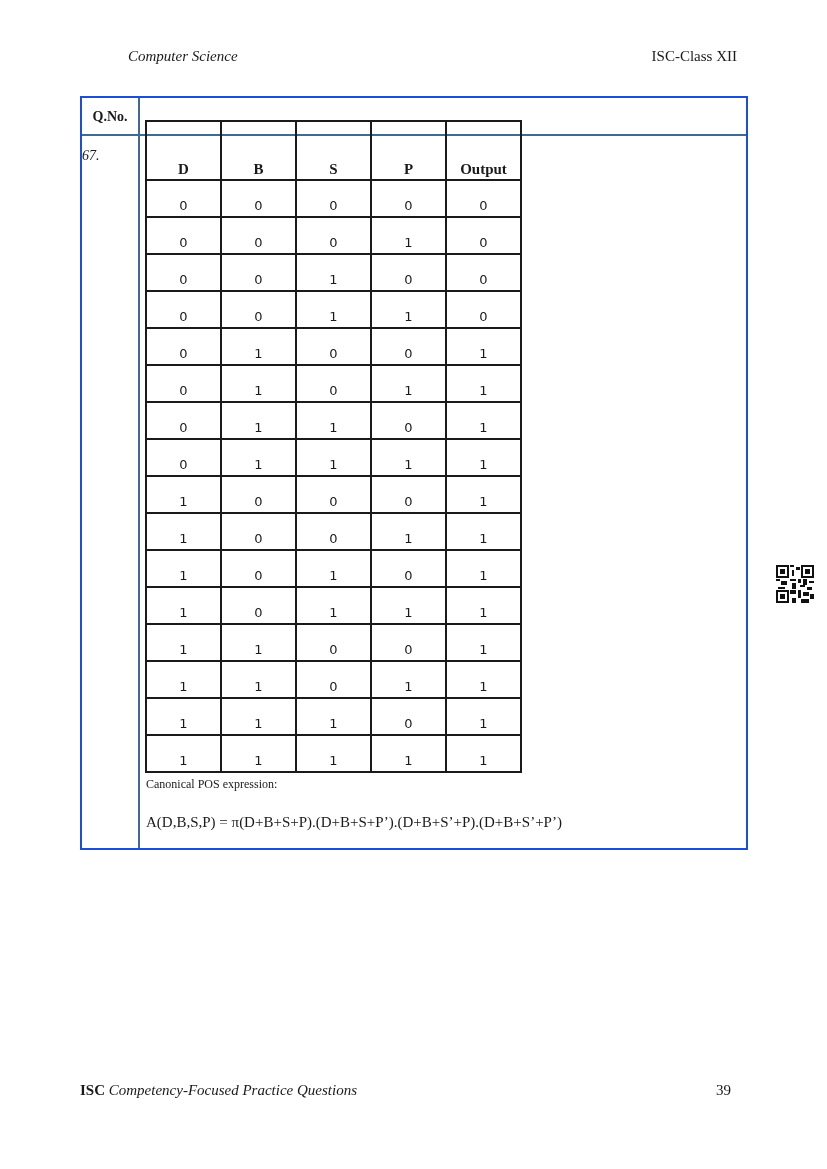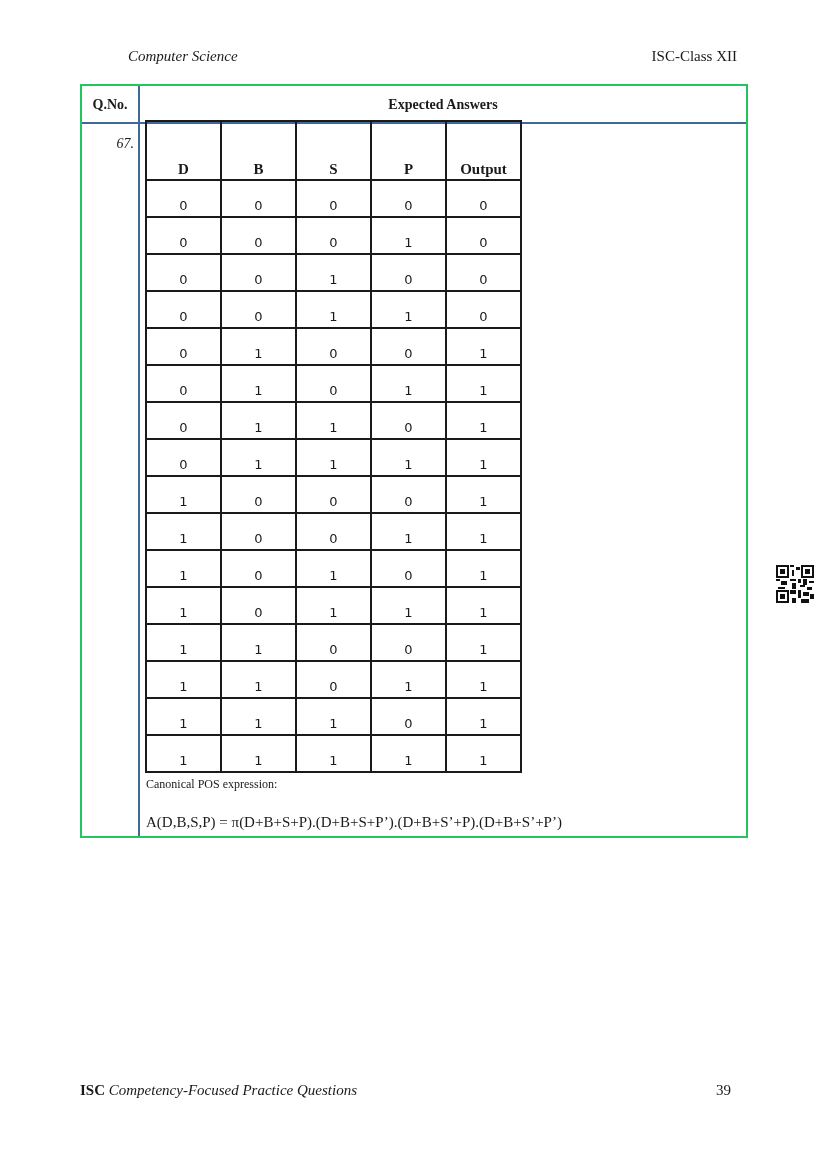--- a/index.html
+++ b/index.html
@@ -1,29 +1,29 @@
 <!DOCTYPE html>
 <html><head>
 <meta charset="utf-8">
 <style>
   html, body { margin: 0; padding: 0; background: #ffffff; }
   body { width: 827px; height: 1169px; position: relative; overflow: hidden;
          font-family: "Liberation Serif", "DejaVu Serif", serif; color: #1a1a1a; }
   .hdr-left { position: absolute; left: 80px; top: 48px; font-size: 15px; font-style: italic; margin-left: 48px; }
   .hdr-right { position: absolute; right: 90px; top: 48px; font-size: 15px; }
-  .outer { position: absolute; left: 80px; top: 84px; width: 664px; height: 750px;
-           border: 2px solid #22c55e; box-sizing: content-box; }
+  .outer { position: absolute; left: 80px; top: 96px; width: 664px; height: 750px;
+           border: 2px solid #1d4ed8; box-sizing: content-box; }
   .outer .head-row { position: absolute; left: 0; top: 0; width: 664px; height: 36px;
                      border-bottom: 2px solid #3e6a95; }
   .outer .col-sep { position: absolute; left: 56px; top: 0; width: 2px; height: 750px; background: #3e6a95; }
   .qno-h { position: absolute; left: 0; top: 0; width: 56px; height: 36px; line-height: 38px;
            text-align: center; font-weight: bold; font-size: 14px; }
   .ans-h { position: absolute; left: 58px; top: 0; width: 606px; height: 36px; line-height: 38px;
            text-align: center; font-weight: bold; font-size: 14px; }
-  .qnum { position: absolute; left: 0; top: 50px; width: 52px; text-align: right;
+  .qnum { position: absolute; left: 0; top: 50px; width: 52px; 
           font-size: 14px; font-style: italic; }
   table.tt { position: absolute; left: 145px; top: 120px; border-collapse: collapse; }
   table.tt th, table.tt td { border: 2px solid #1a1a1a; width: 75px; text-align: center;
           font-family: "DejaVu Sans", sans-serif; font-weight: normal; font-size: 13px;
           vertical-align: bottom; padding: 0 0 3px 0; box-sizing: border-box; }
   table.tt th { height: 59px; font-family: "Liberation Serif", serif; font-weight: bold; font-size: 15px; padding-bottom: 1px; }
   table.tt td { height: 37px; }
   .pos-label { position: absolute; left: 146px; top: 777px; font-size: 12px; }
   .pos-expr { position: absolute; left: 146px; top: 814px; font-size: 15px; }
   .qr { position: absolute; left: 776px; top: 565px; width: 38px; height: 38px; }
@@ -35,21 +35,20 @@
 </head>
 <body>
 
 <div class="hdr-left">Computer Science</div>
 <div class="hdr-right">ISC-Class XII</div>
 
 <div class="outer">
   <div class="head-row"></div>
   <div class="col-sep"></div>
   <div class="qno-h">Q.No.</div>
-  <div class="ans-h">Expected Answers</div>
   <div class="qnum">67.</div>
 </div>
 
 <table class="tt">
   <thead>
     <tr>
       <th>D</th>
       <th>B</th>
       <th>S</th>
       <th>P</th>

